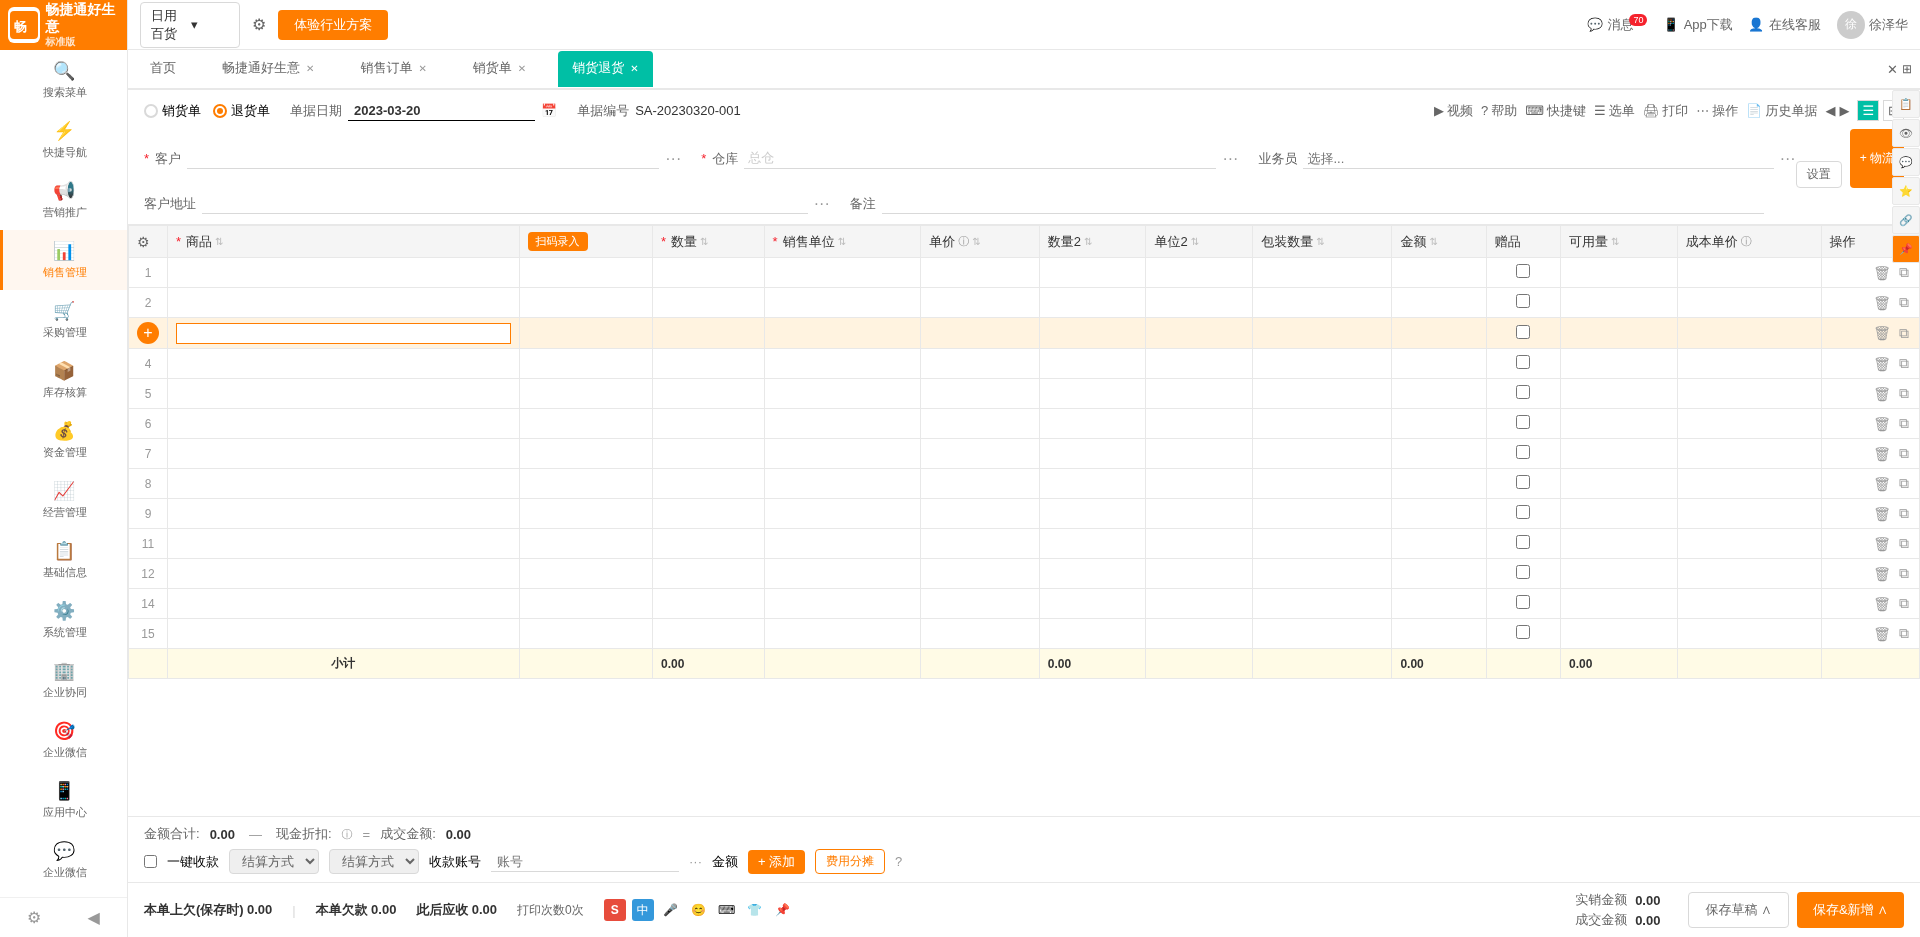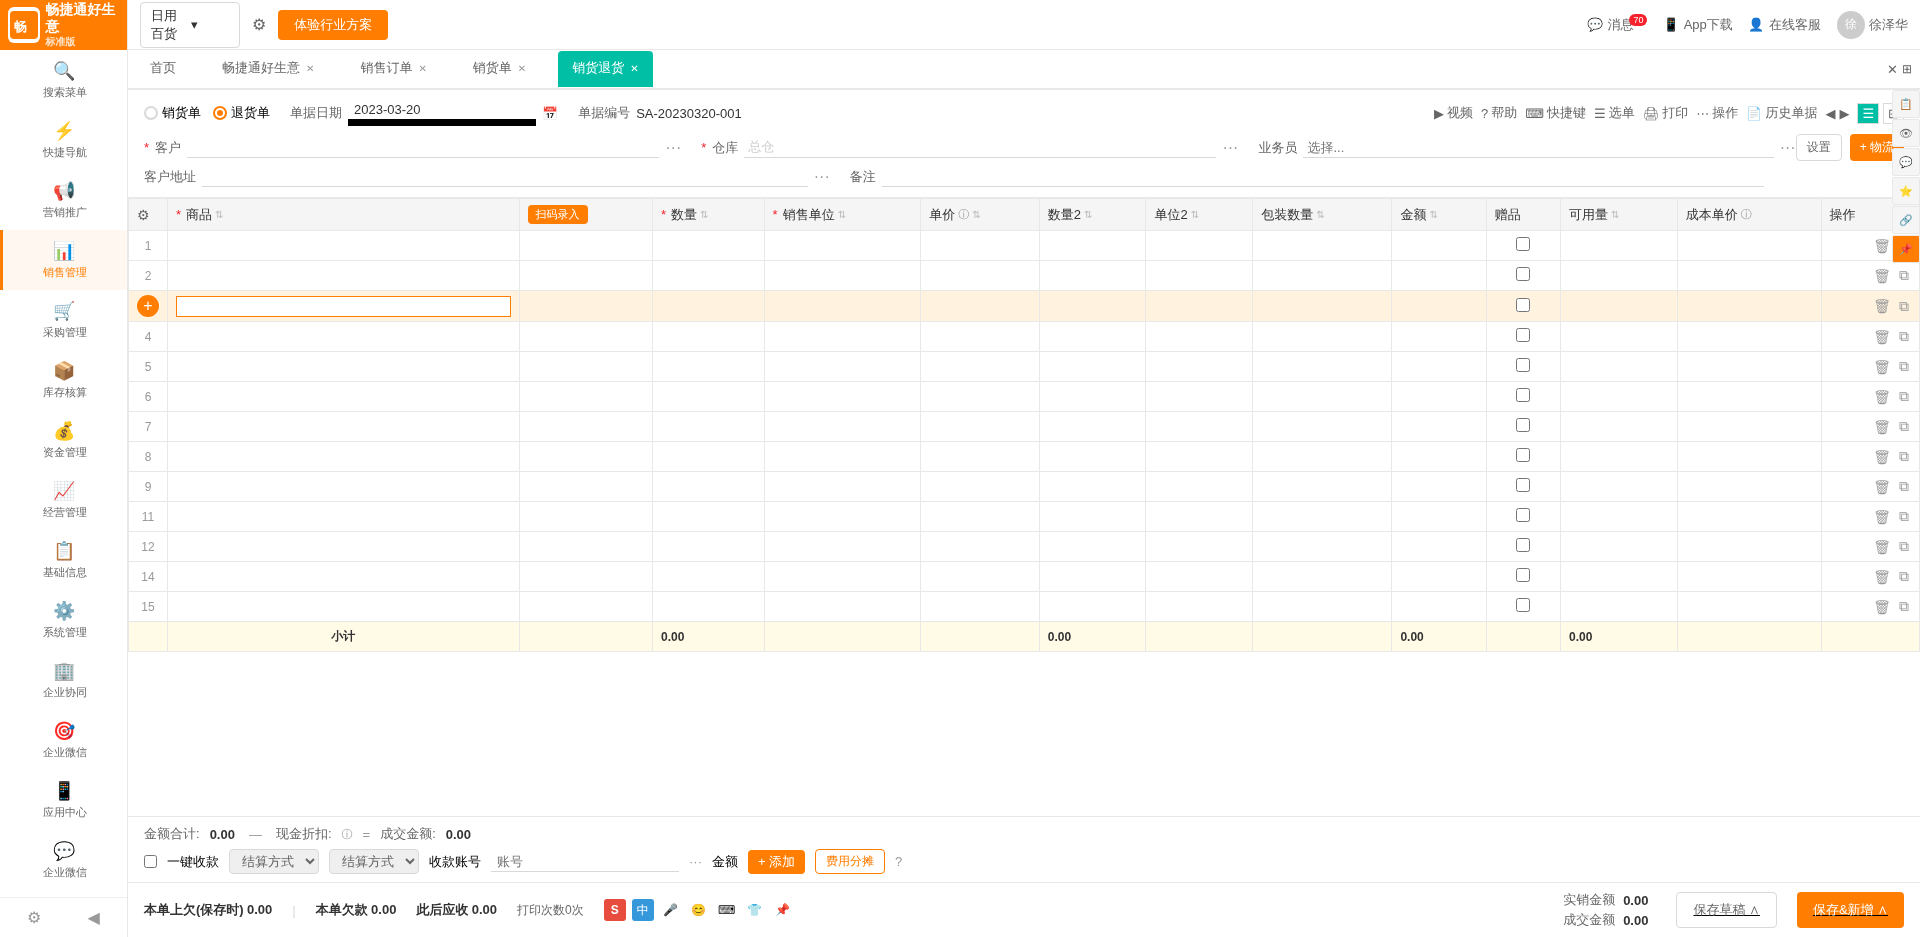--- a/index.html
+++ b/index.html
@@ -45,34 +45,34 @@
 
     
     .form-header { background: #fff; padding: 10px 16px; border-bottom: 1px solid #e8e8e8; }
     .form-header-row1 { display: flex; align-items: center; gap: 20px; margin-bottom: 8px; }
     .radio-group { display: flex; gap: 12px; align-items: center; }
     .radio-item { display: flex; align-items: center; gap: 4px; cursor: pointer; }
     .radio-dot { width: 14px; height: 14px; border-radius: 50%; border: 2px solid #d9d9d9; display: flex; align-items: center; justify-content: center; }
     .radio-dot.checked { border-color: #ff7d00; }
     .radio-dot.checked::after { content: ''; width: 6px; height: 6px; border-radius: 50%; background: #ff7d00; }
     .form-date-group { display: flex; align-items: center; gap: 6px; }
-    .form-date-input { border: none; border-bottom: 7px solid #000000; padding: 2px 6px; color: #333; }
+    .form-date-input { border: none; border-bottom: 1px solid #000000; padding: 2px 6px; color: #333; font-weight: bold; }
     .form-field-group { display: flex; align-items: center; gap: 6px; }
     .form-field-label { color: #666; }
     .form-field-value { color: #333; }
     .form-actions-right { margin-left: auto; display: flex; gap: 8px; align-items: center; color: #666; font-size: 12px; }
     .form-actions-right-item { display: flex; align-items: center; gap: 3px; cursor: pointer; }
     .form-header-row2 { display: flex; align-items: center; gap: 0; }
     .form-row { display: flex; align-items: center; flex: 1; gap: 20px; }
     .form-field { display: flex; align-items: center; gap: 6px; flex: 1; }
     .form-required { color: #f5222d; }
     .form-input-line { border: none; border-bottom: 1px solid #d9d9d9; flex: 1; padding: 2px 4px; color: #ccc; min-width: 120px; }
     .form-btn-dots { color: #999; font-size: 16px; cursor: pointer; border: none; background: none; }
     .form-right-actions { display: flex; gap: 8px; }
-    .btn-setting { border: 1px solid #d9d9d9; border-radius: 4px; padding: 4px 10px; cursor: pointer; background: #fff; color: #666; font-size: 12px; }
+    .btn-setting { border: 1px solid #d9d9d9; border-radius: 4px; padding: 4px 10px; cursor: pointer; background: #fff; color: #666; font-size: 12px; margin-top: 32px; }
     .btn-wuliu { background: #ff7d00; color: #fff; border: none; border-radius: 4px; padding: 4px 10px; cursor: pointer; font-size: 12px; }
 
     
     .table-container { flex: 1; overflow: auto; background: #fff; margin: 0; }
     .data-table { width: 100%; border-collapse: collapse; min-width: 1200px; }
     .data-table th { background: #f5f5f5; border: 1px solid #e8e8e8; padding: 6px 8px; text-align: left; font-weight: normal; color: #333; white-space: nowrap; font-size: 12px; }
     .data-table td { border: 1px solid #e8e8e8; padding: 4px 8px; color: #333; height: 30px; font-size: 12px; }
     .data-table .row-num { color: #999; text-align: center; width: 30px; }
     .data-table .highlighted-row td { background: #fff3e0; }
     .add-row-btn { width: 22px; height: 22px; border-radius: 50%; background: #ff7d00; color: #fff; border: none; font-size: 16px; cursor: pointer; display: flex; align-items: center; justify-content: center; line-height: 1; }
@@ -103,21 +103,21 @@
 
     
     .footer-bar { background: #fff; padding: 8px 16px; border-top: 1px solid #e8e8e8; display: flex; align-items: center; gap: 16px; }
     .footer-left { display: flex; gap: 20px; align-items: center; flex: 1; }
     .footer-item { color: #666; font-size: 12px; }
     .footer-item span { color: #333; font-weight: bold; }
     .footer-right-amounts { display: flex; flex-direction: column; gap: 2px; margin-right: 12px; }
     .amount-row { display: flex; gap: 8px; align-items: center; font-size: 12px; }
     .amount-row-label { color: #666; }
     .amount-row-value { color: #333; font-weight: bold; }
-    .footer-btns { display: flex; gap: 20px; text-decoration: underline; }
+    .footer-btns { display: flex; gap: 8px; }
     .btn-save-draft { border: 1px solid #d9d9d9; background: #fff; border-radius: 4px; padding: 8px 16px; cursor: pointer; color: #666; font-size: 13px; }
     .btn-save-new { background: #ff7d00; color: #fff; border: none; border-radius: 4px; padding: 8px 16px; cursor: pointer; font-size: 13px; }
     .footer-icons { display: flex; gap: 6px; align-items: center; }
     .footer-icon { width: 22px; height: 22px; border-radius: 3px; display: flex; align-items: center; justify-content: center; font-size: 12px; cursor: pointer; }
 
     
     .right-panel { position: fixed; right: 0; top: 90px; width: 28px; display: flex; flex-direction: column; gap: 1px; }
     .right-panel-icon { width: 28px; height: 28px; background: #f5f5f5; border: 1px solid #e8e8e8; display: flex; align-items: center; justify-content: center; cursor: pointer; color: #666; font-size: 11px; border-radius: 2px; }
     .table-settings-col { width: 36px; text-align: center; }
     .th-gear { font-size: 14px; color: #666; cursor: pointer; }

